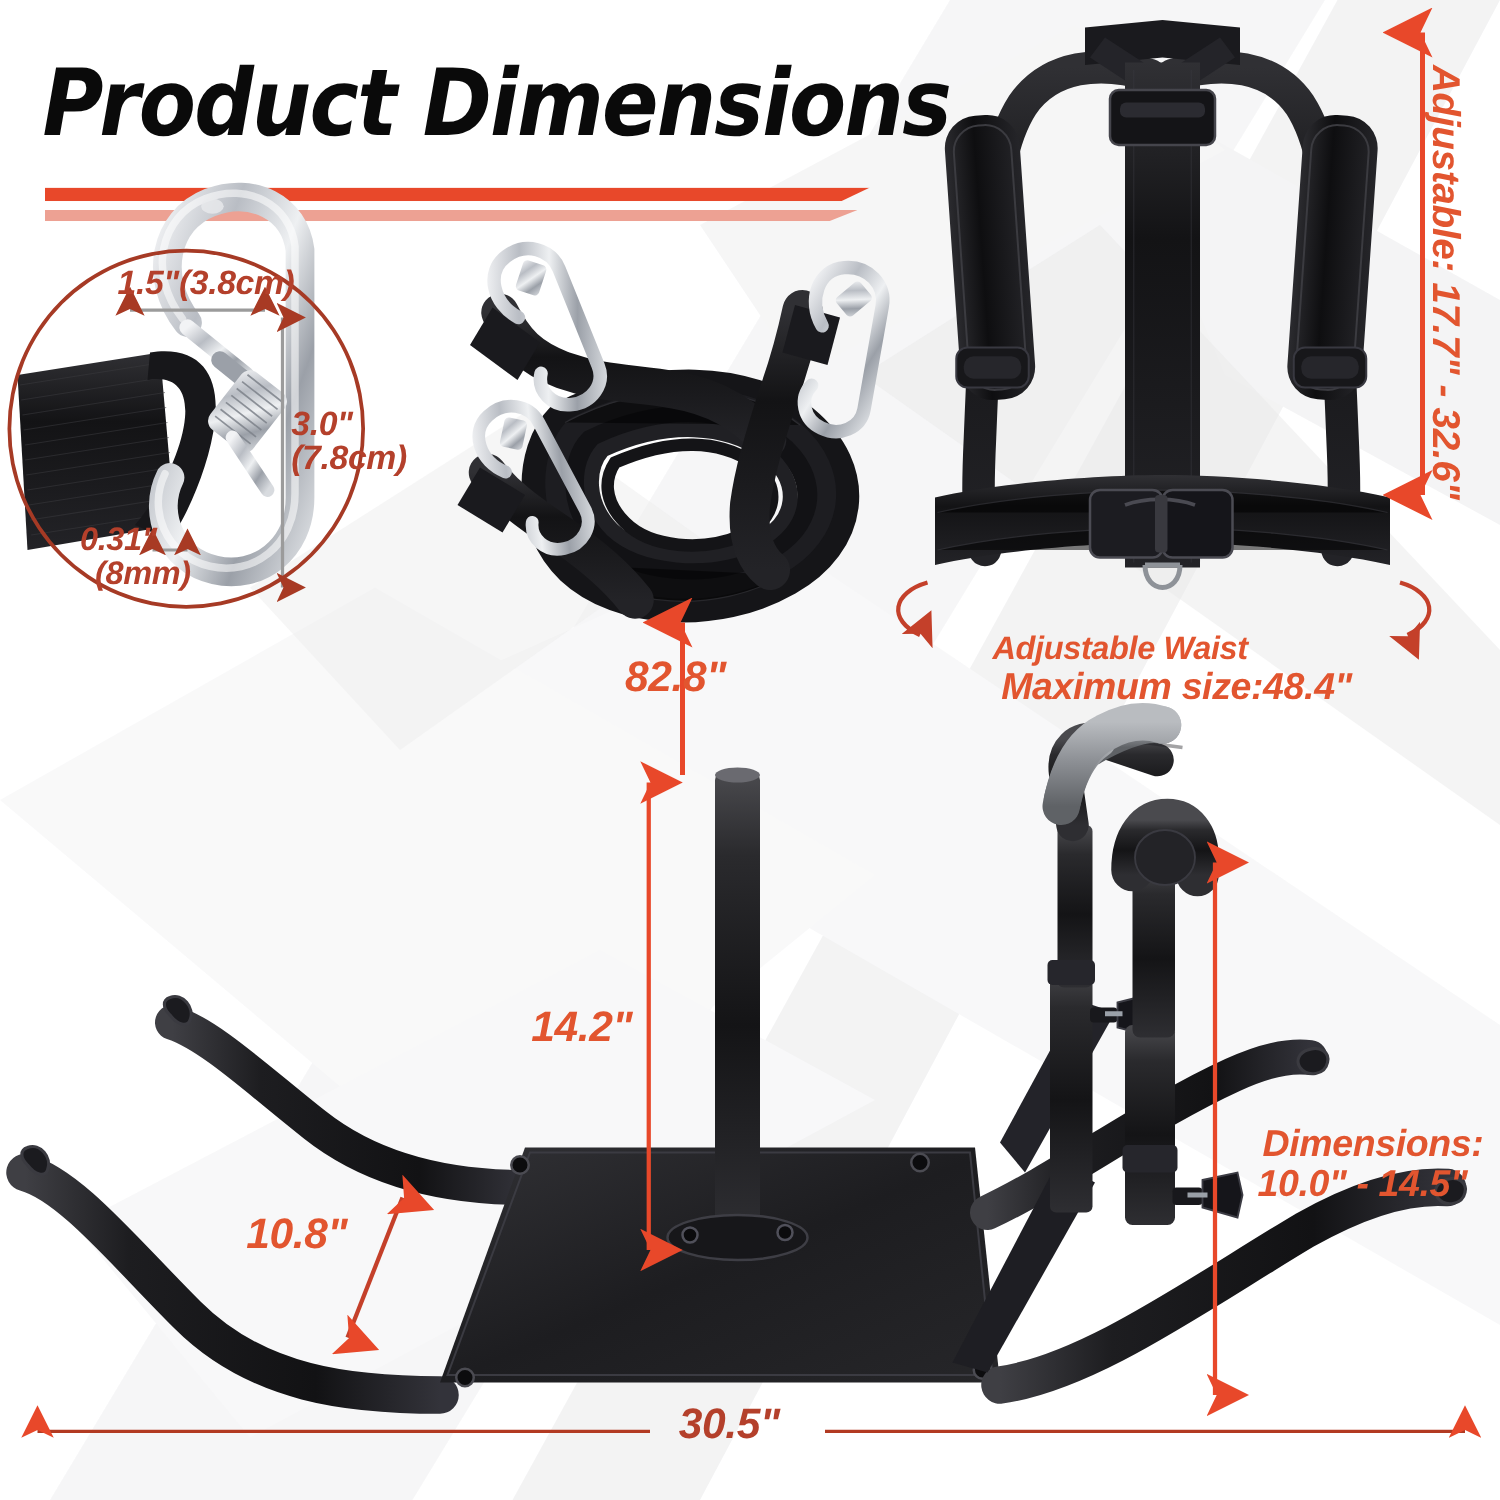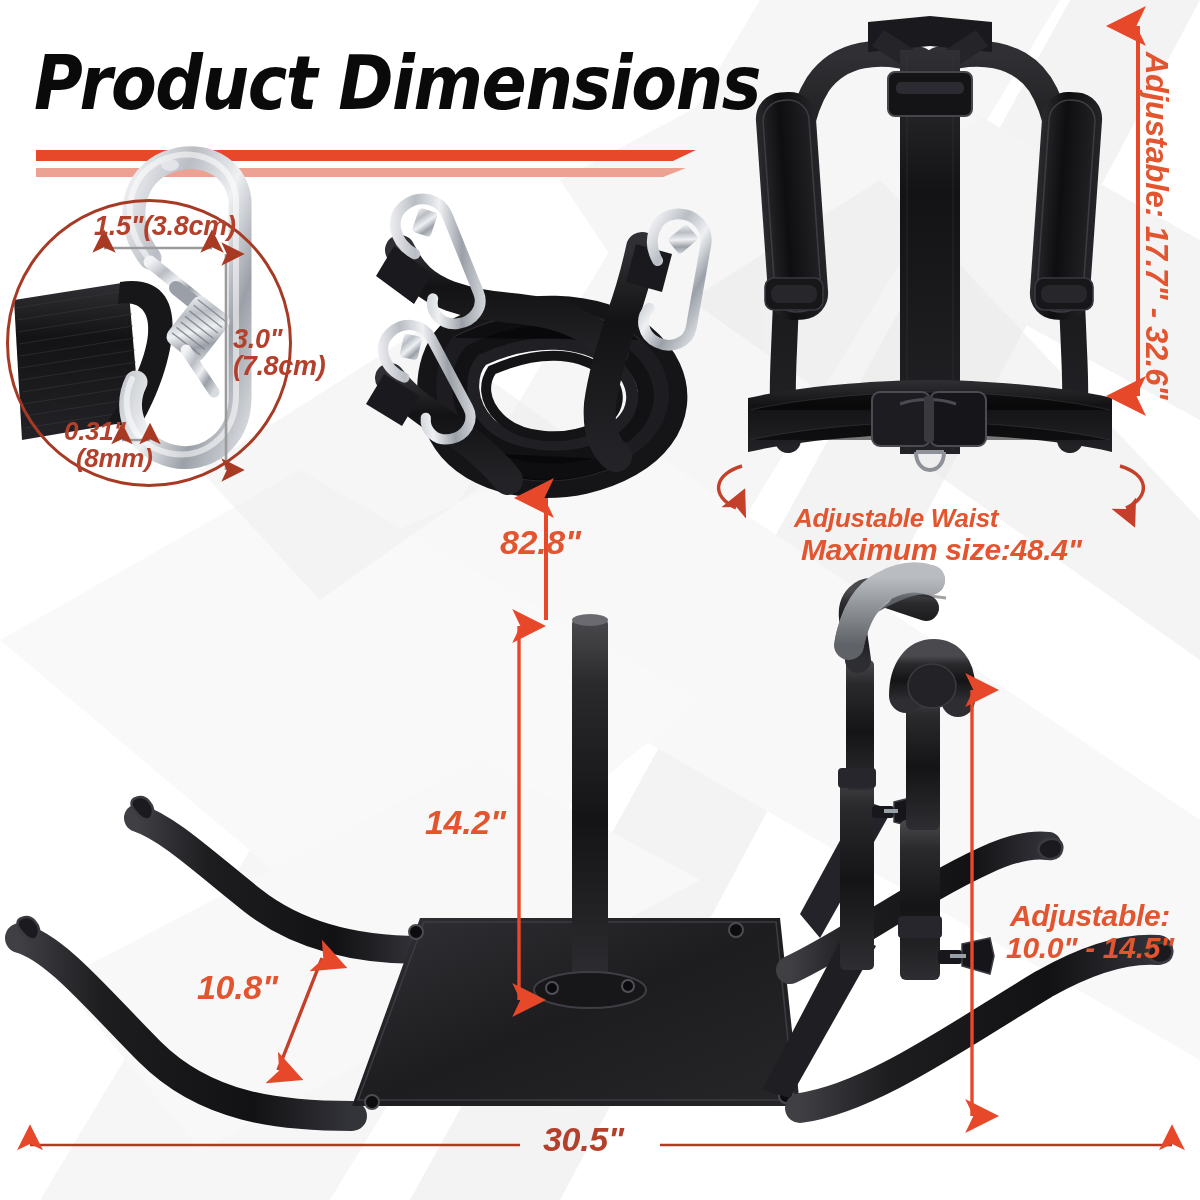--- a/index.html
+++ b/index.html
@@ -419,18 +419,18 @@
 
   <div class="m rot90" style="left:1172px;top:52px;font-size:31px;">Adjustable: 17.7" - 32.6"</div>
 
   <div class="m" style="left:794px;top:505px;font-size:26px;text-align:right;">Adjustable Waist</div>
   <div class="m" style="left:801px;top:534px;font-size:30px;">Maximum size:48.4"</div>
 
   <div class="m" style="left:425px;top:805px;font-size:34px;">14.2"</div>
 
   <div class="m" style="left:197px;top:970px;font-size:34px;">10.8"</div>
 
-  <div class="m" style="left:1010px;top:900px;font-size:30px;">Adjustable:</div>
+  <div class="m" style="left:1010px;top:900px;font-size:30px;">Dimensions:</div>
   <div class="m" style="left:1006px;top:932px;font-size:30px;">10.0" -  14.5"</div>
 
   <div class="m dark" style="left:543px;top:1122px;font-size:34px;">30.5"</div>
 
 </div>
 
 </body></html>

